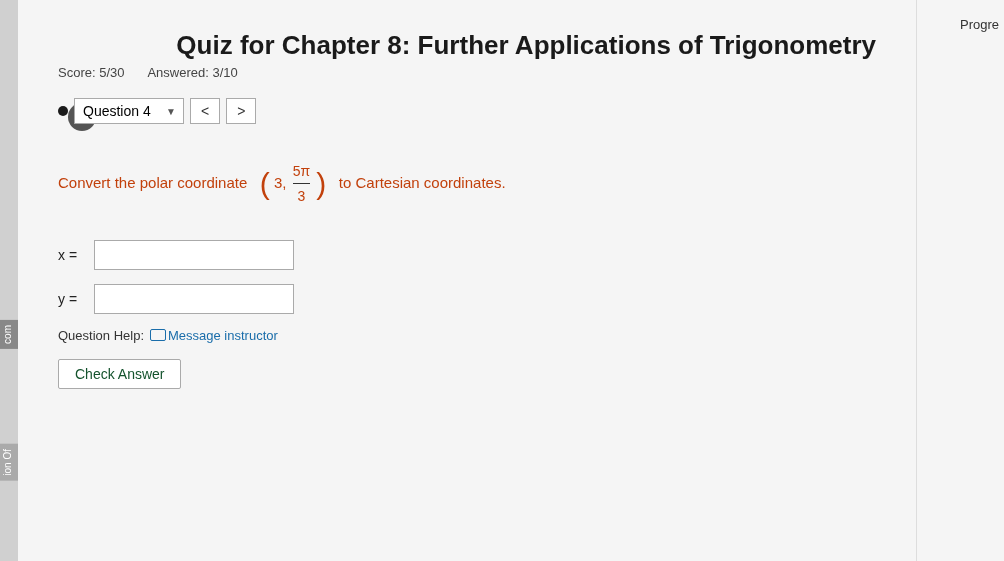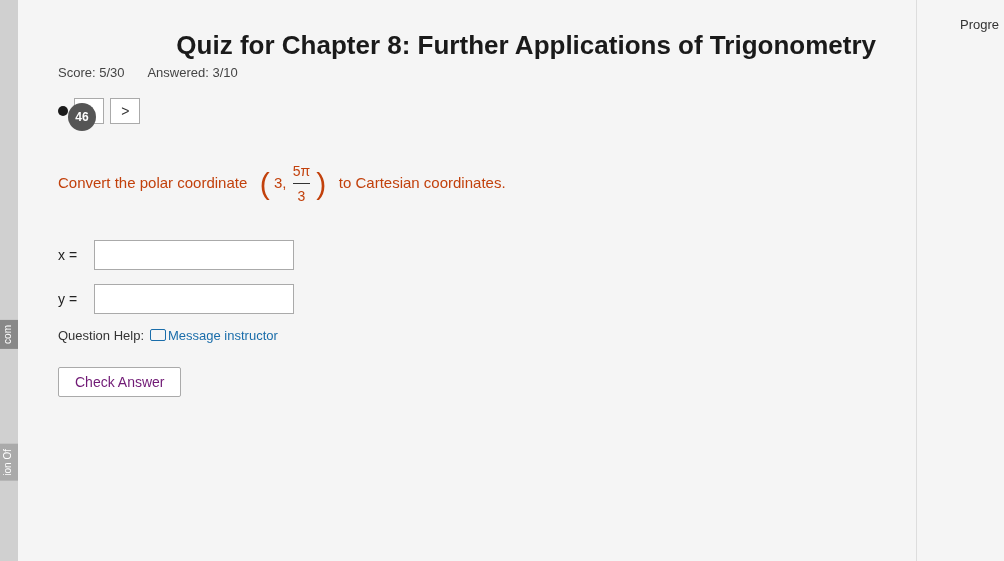--- a/index.html
+++ b/index.html
@@ -156,21 +156,21 @@
       height: 30px;
       border: 1px solid #aaa;
       background: white;
       padding: 4px 8px;
       font-size: 14px;
     }
 
     .question-help {
       font-size: 13px;
       color: #333;
-      margin-bottom: 24px;
+      margin-bottom: 16px;
       display: flex;
       align-items: center;
       gap: 6px;
     }
 
     .message-link {
       color: #1a6daa;
       text-decoration: none;
       display: flex;
       align-items: center;
@@ -186,21 +186,21 @@
       position: relative;
       display: inline-block;
     }
 
     .check-answer-btn {
       border: 1px solid #aaa;
       background: white;
       padding: 6px 16px;
       font-size: 14px;
       cursor: pointer;
-      color: #701a75;
+      color: #14532d;
       border-radius: 2px;
     }
 
     .progress-label {
       font-size: 13px;
       color: #333;
       writing-mode: horizontal-tb;
     }
 
     .badge-46 {
@@ -261,20 +261,26 @@
 
   <h1 class="page-title">Quiz for Chapter 8: Further Applications of Trigonometry</h1>
 
   <div class="score-line">
     <span>Score: 5/30</span>
     <span>Answered: 3/10</span>
   </div>
 
   <div class="question-nav">
     <span class="question-dot"></span>
+    <div class="question-select-wrapper">
+      <select class="question-select">
+        <option>Question 4</option>
+      </select>
+      <span class="dropdown-arrow">▼</span>
+    </div>
     <button class="nav-btn">&lt;</button>
     <button class="nav-btn">&gt;</button>
   </div>
 
   <div class="question-body">
     <span>Convert the polar coordinate</span>
     &nbsp;
     <span class="paren-large">(</span>
     <span> 3, </span>
     <span class="math-fraction">

